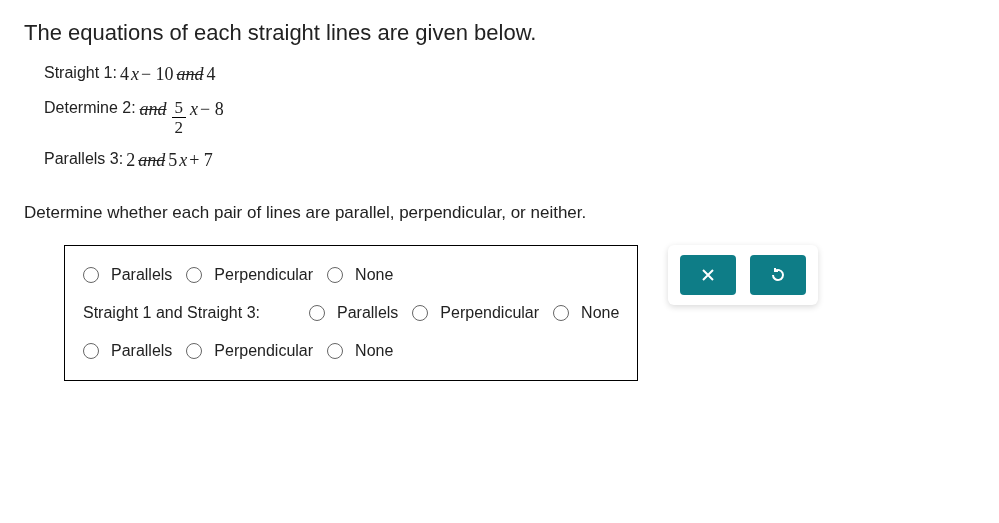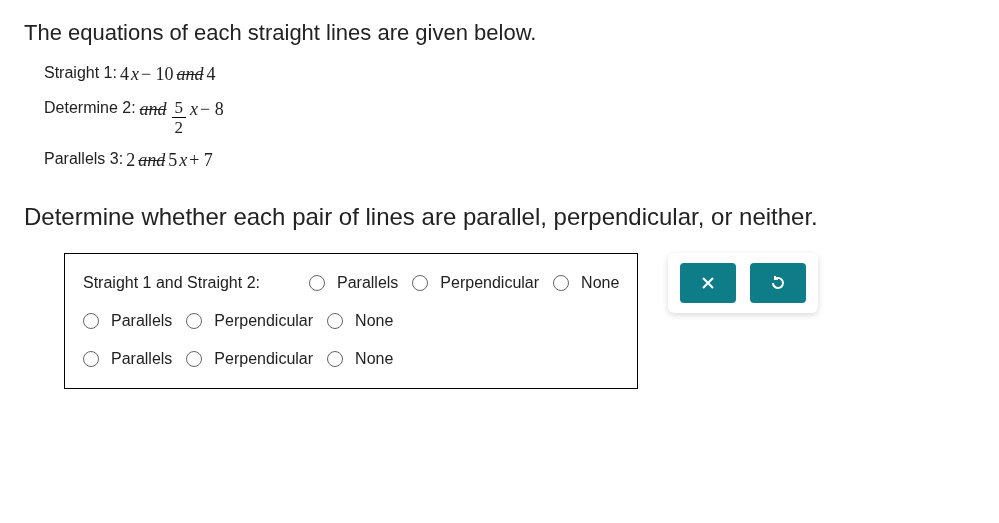--- a/index.html
+++ b/index.html
@@ -44,21 +44,21 @@
     flex-direction: column;
     align-items: center;
     vertical-align: middle;
     font-size: 17px;
     line-height: 1;
     margin: 0 2px;
   }
   .frac .num { border-bottom: 1px solid #000; padding: 0 3px 1px; }
   .frac .den { padding-top: 1px; }
   .instruction {
-    font-size: 24px;
+    font-size: 17px;
     margin-bottom: 22px;
     margin-top: 32px;
   }
   .work-area {
     display: flex;
     align-items: flex-start;
     gap: 30px;
   }
   .answer-box {
     border: 1px solid #000;
@@ -143,35 +143,35 @@
     <span class="ital">x</span>
     <span>+ 7</span>
   </div>
 </div>
 
 <div class="instruction">Determine whether each pair of lines are parallel, perpendicular, or neither.</div>
 
 <div class="work-area">
   <div class="answer-box">
     <div class="row">
-      <span class="pair-label">Straight 1 and Straight 2:</span>
       <span class="opt">
           <span class="radio"></span>
           <span>Parallels</span>
         </span>
       <span class="opt">
           <span class="radio"></span>
           <span>Perpendicular</span>
         </span>
       <span class="opt">
           <span class="radio"></span>
           <span>None</span>
         </span>
     </div>
     <div class="row">
+      <span class="pair-label">Straight 1 and Straight 3:</span>
       <span class="opt">
           <span class="radio"></span>
           <span>Parallels</span>
         </span>
       <span class="opt">
           <span class="radio"></span>
           <span>Perpendicular</span>
         </span>
       <span class="opt">
           <span class="radio"></span>

